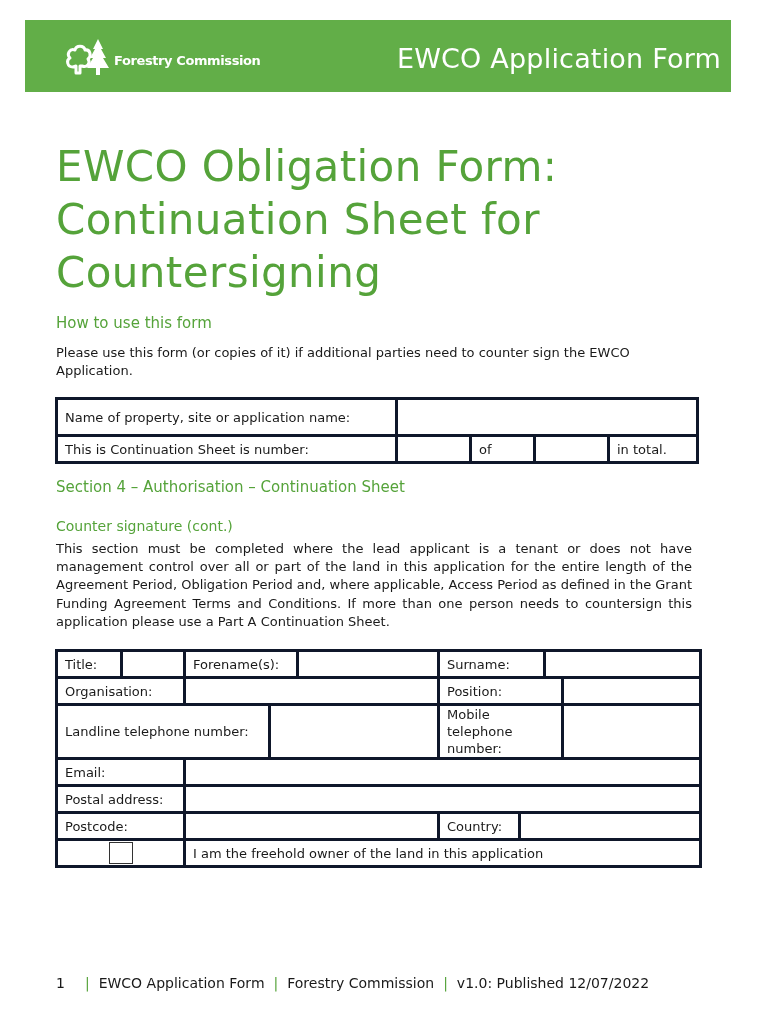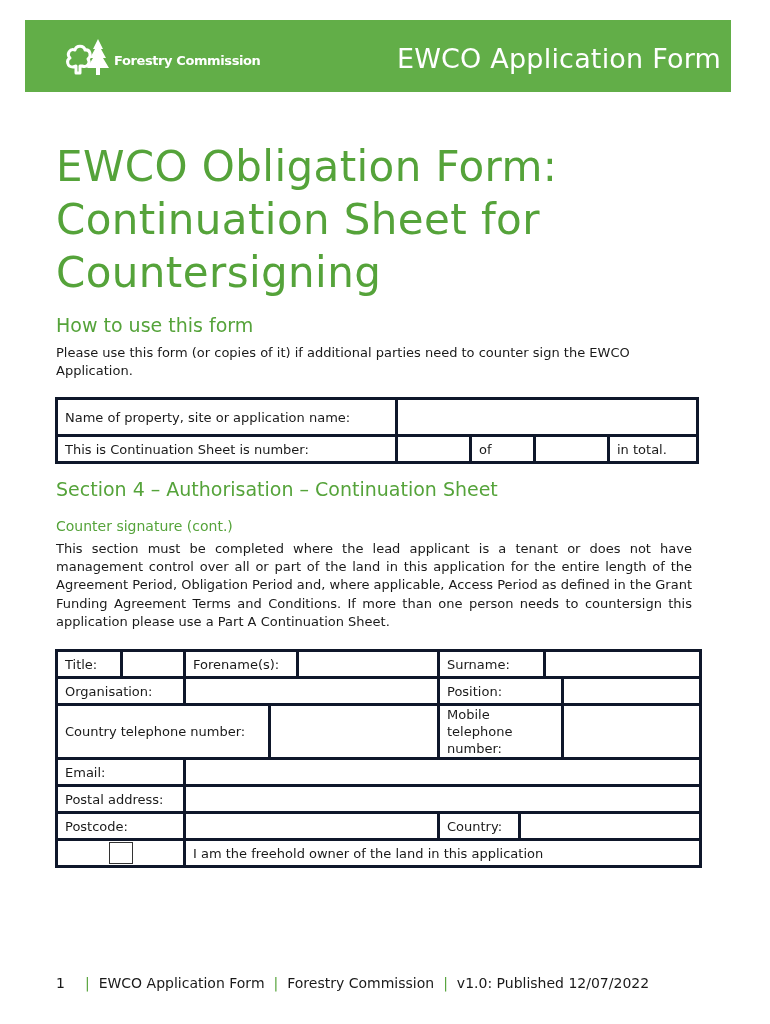--- a/index.html
+++ b/index.html
@@ -13,21 +13,21 @@
     .logo { position: absolute; left: 40px; top: 17px; height: 40px; display: flex; align-items: center; }
     .logo svg { display: block; }
     .logo-text { font-family: "DejaVu Sans", sans-serif; font-weight: bold; font-size: 13px; letter-spacing: -0.4px; margin-left: 3px; margin-top: 6px; }
     .banner-title { position: absolute; right: 10px; top: 23px; font-size: 27px; font-weight: normal; letter-spacing: 0.2px; }
 
     .doc-title {
       position: absolute; left: 56px; top: 140px; width: 680px;
       font-size: 42px; line-height: 53px; color: #55a33a; font-weight: normal;
       letter-spacing: 0.4px;
     }
-    .h2 { position: absolute; left: 56px; font-size: 19px; color: #55a33a; font-weight: normal; }
+    .h2 { position: absolute; left: 56px; font-size: 15px; color: #55a33a; font-weight: normal; }
     .h3 { position: absolute; left: 56px; font-size: 14px; color: #55a33a; font-weight: normal; }
     .para { position: absolute; left: 56px; width: 640px; font-size: 13px; line-height: 18.2px; color: #1a1a1a; }
 
     table.form { position: absolute; border-collapse: collapse; font-size: 13px; color: #1a1a1a; }
     table.form td { border: 3px solid #0f172a; padding: 0 7px; vertical-align: middle; }
     td.input { background: #fff; }
 
     .checkbox { width: 24px; height: 22px; border: 1.5px solid #333; margin: 0 auto; background: #fff; }
 
     .footer { position: absolute; left: 56px; top: 975px; font-size: 14px; color: #1a1a1a; white-space: nowrap; }
@@ -101,21 +101,21 @@
     <td colspan="3">Surname:</td>
     <td class="input" colspan="2"></td>
   </tr>
   <tr style="height:27px;">
     <td colspan="2">Organisation:</td>
     <td class="input" colspan="4"></td>
     <td colspan="4">Position:</td>
     <td class="input"></td>
   </tr>
   <tr style="height:37px;">
-    <td colspan="3" style="line-height:17px;">Country telephone number:</td>
+    <td colspan="3" style="line-height:17px;">Landline telephone number:</td>
     <td class="input" colspan="3"></td>
     <td colspan="4" style="line-height:17px;">Mobile telephone number:</td>
     <td class="input"></td>
   </tr>
   <tr style="height:27px;">
     <td colspan="2">Email:</td>
     <td class="input" colspan="9"></td>
   </tr>
   <tr style="height:27px;margin-left:12px;">
     <td colspan="2">Postal address:</td>

